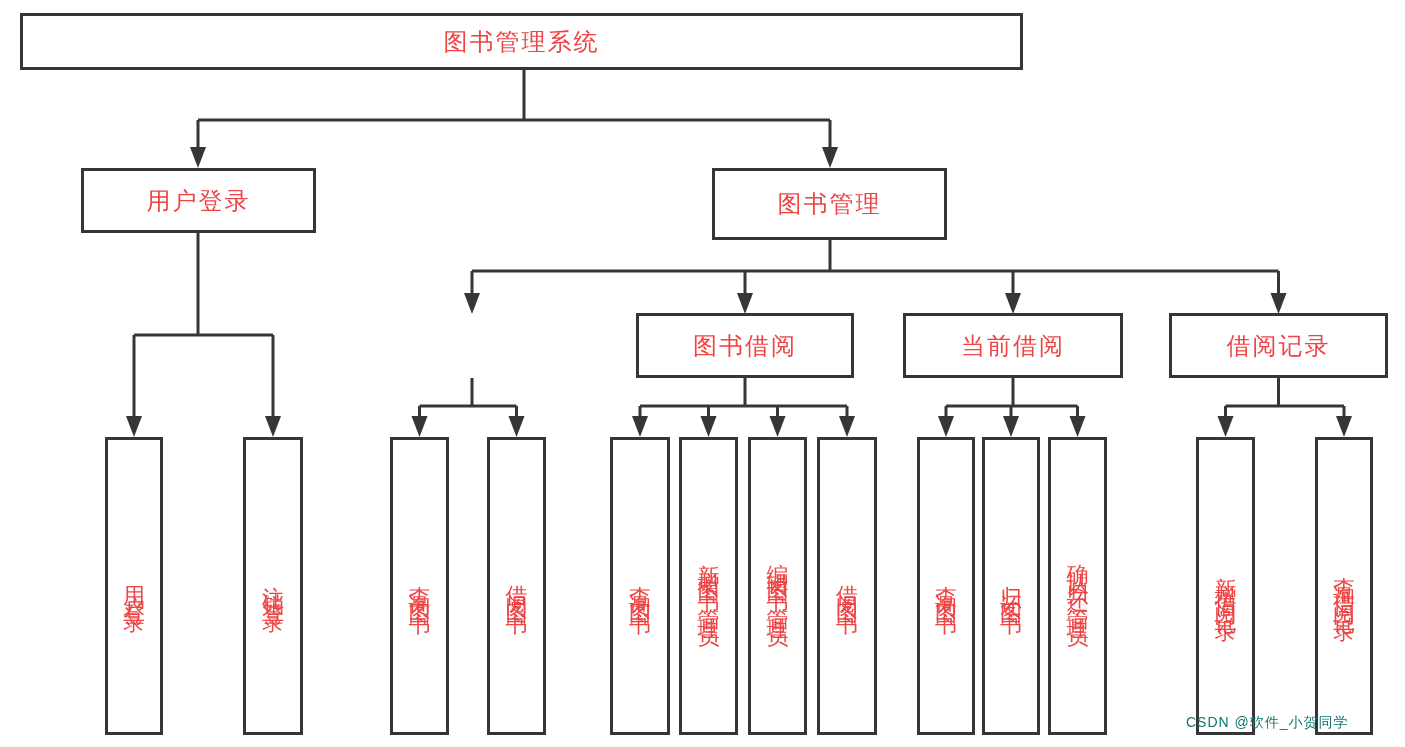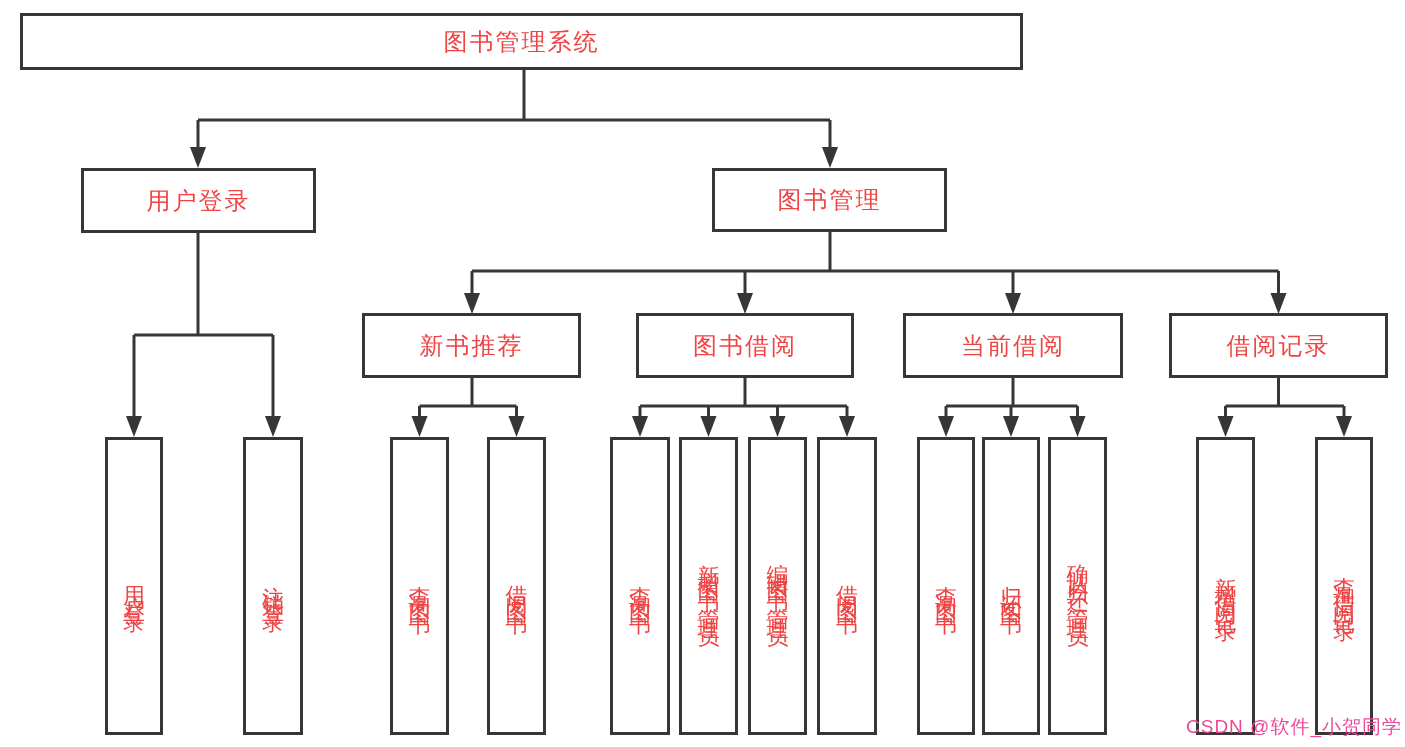--- a/index.html
+++ b/index.html
@@ -25,30 +25,30 @@
     writing-mode:vertical-rl;
     text-orientation:mixed;
     font-size:22px;
     letter-spacing:9px;
     line-height:1;
     white-space:nowrap;
   }
   .watermark{
     position:absolute;
     left:1186px;top:714px;
-    font-size:19px;
-    color:#ec4899;
+    font-size:14px;
+    color:#0f766e;
     letter-spacing:1px;
     white-space:nowrap;
     z-index:5;
   }
   
   .n-root{left:20px;top:13px;width:1003px;height:57px;}
   .n-user-login{left:81px;top:168px;width:235px;height:65px;}
-  .n-book-mgmt{left:712px;top:168px;width:235px;height:64px;}
+  .n-book-mgmt{left:712px;top:168px;width:235px;height:72px;}
   .n-new-book{left:362px;top:313px;width:219px;height:65px;}
   .n-book-borrow{left:636px;top:313px;width:218px;height:65px;}
   .n-cur-borrow{left:903px;top:313px;width:220px;height:65px;}
   .n-borrow-rec{left:1169px;top:313px;width:219px;height:65px;}
   .n-a1{left:105px;width:58px;}
   .n-a2{left:243px;width:60px;}
   .n-b1{left:390px;width:59px;}
   .n-b2{left:487px;width:59px;}
   .n-c1{left:610px;width:60px;}
   .n-c2{left:679px;width:59px;}
@@ -138,23 +138,20 @@
     <span class="h-label">图书管理系统</span>
   </div>
 
   <div class="node n-user-login">
     <span class="h-label">用户登录</span>
   </div>
   <div class="node n-book-mgmt">
     <span class="h-label">图书管理</span>
   </div>
 
-  <div class="node n-new-book">
-    <span class="h-label">新书推荐</span>
-  </div>
   <div class="node n-cur-borrow">
     <span class="h-label">当前借阅</span>
   </div>
   <div class="node n-book-borrow">
     <span class="h-label">图书借阅</span>
   </div>
   <div class="node n-borrow-rec">
     <span class="h-label">借阅记录</span>
   </div>
 

